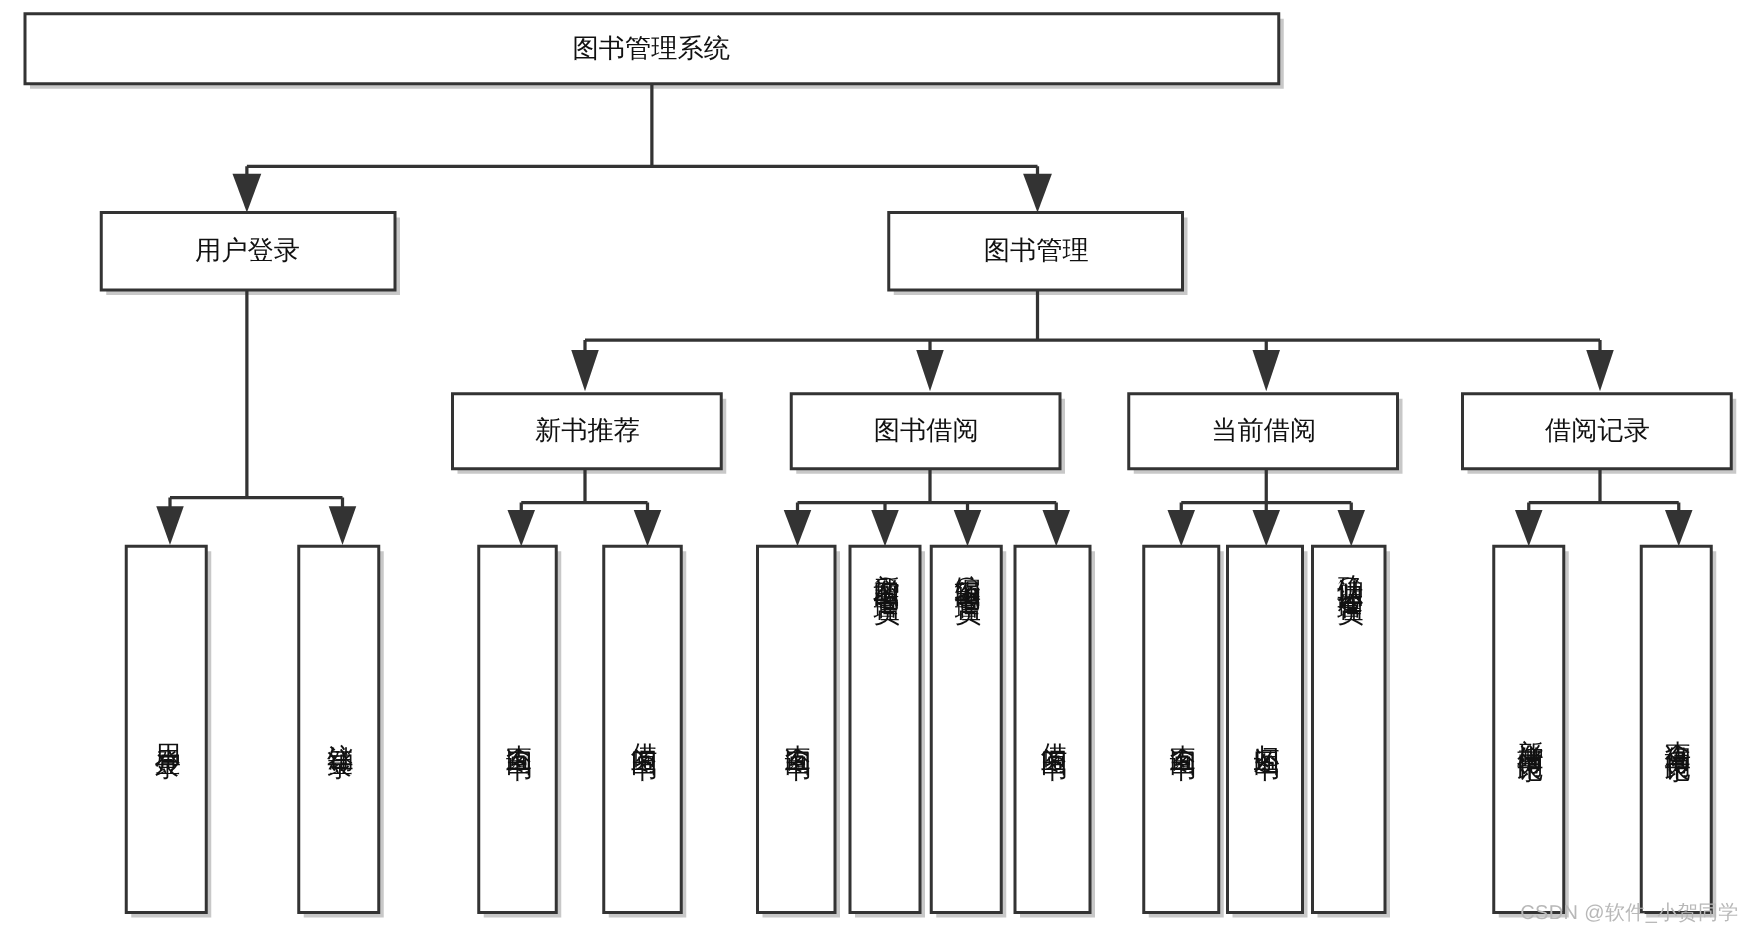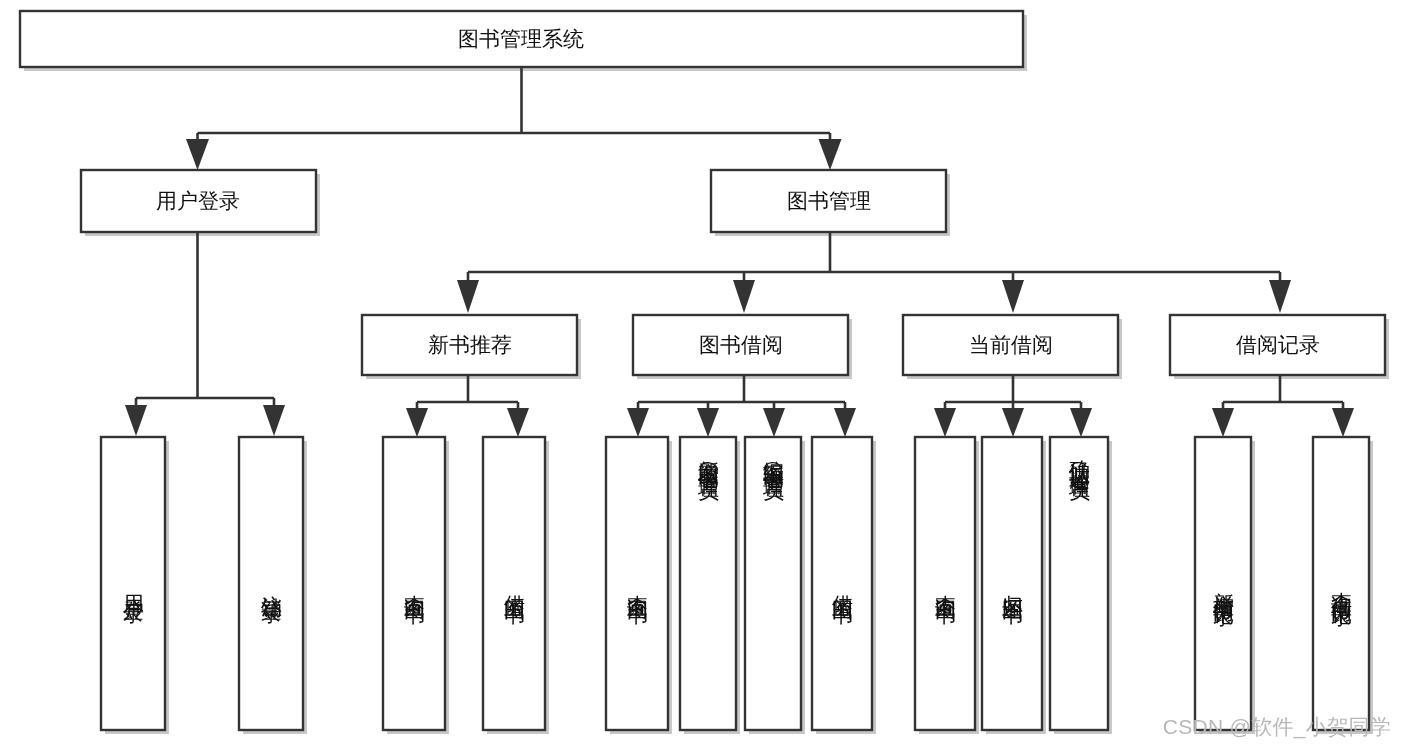--- a/index.html
+++ b/index.html
@@ -66,21 +66,21 @@
     line-height: 1.18;
     letter-spacing: 3px;
     color: #111111;
     white-space: nowrap;
   }
   .watermark {
     position: absolute;
     right: 14px;
     bottom: 6px;
     font-family: "Liberation Sans", "DejaVu Sans", sans-serif;
-    font-size: 21px;
+    font-size: 16px;
     color: #b8b8b8;
     letter-spacing: 0.3px;
     user-select: none;
   }
 </style>
 </head>
 <body>
 
 <div id="diagram-root">
 

